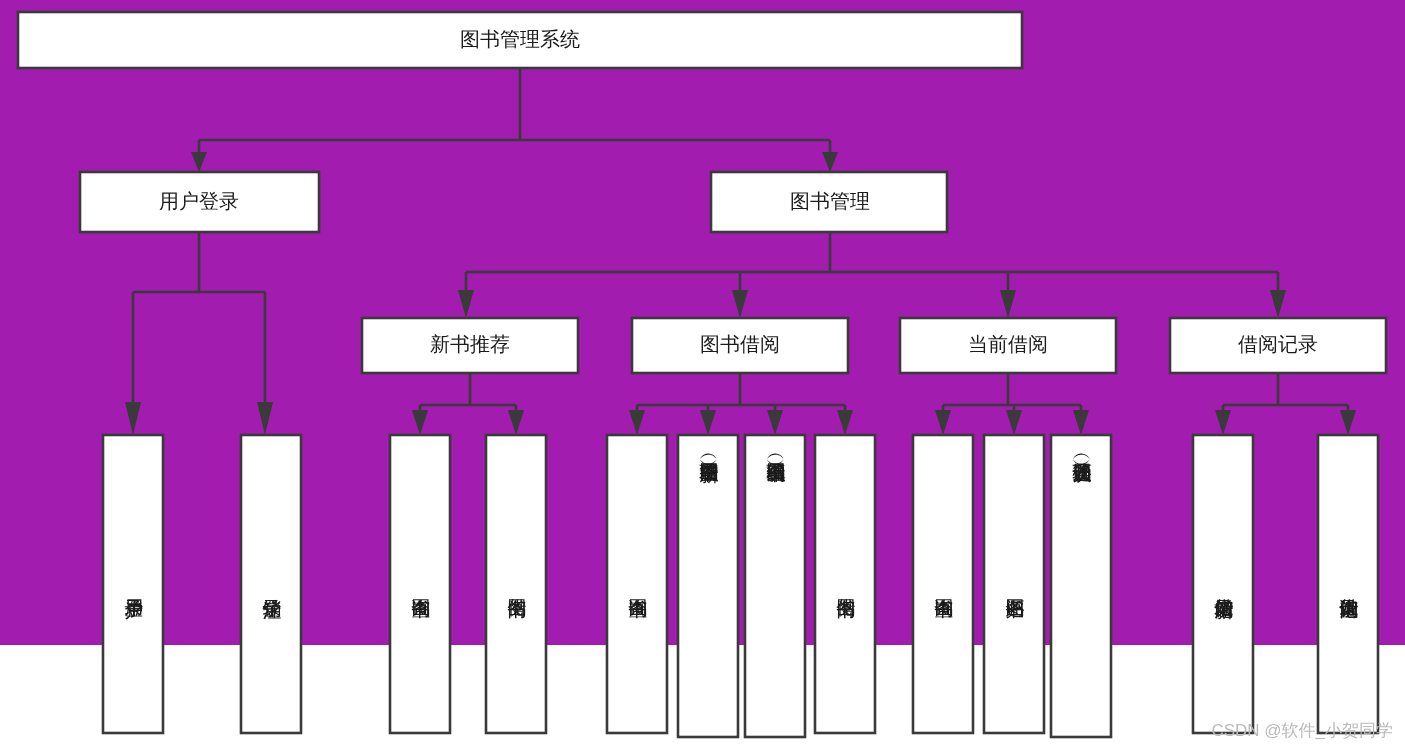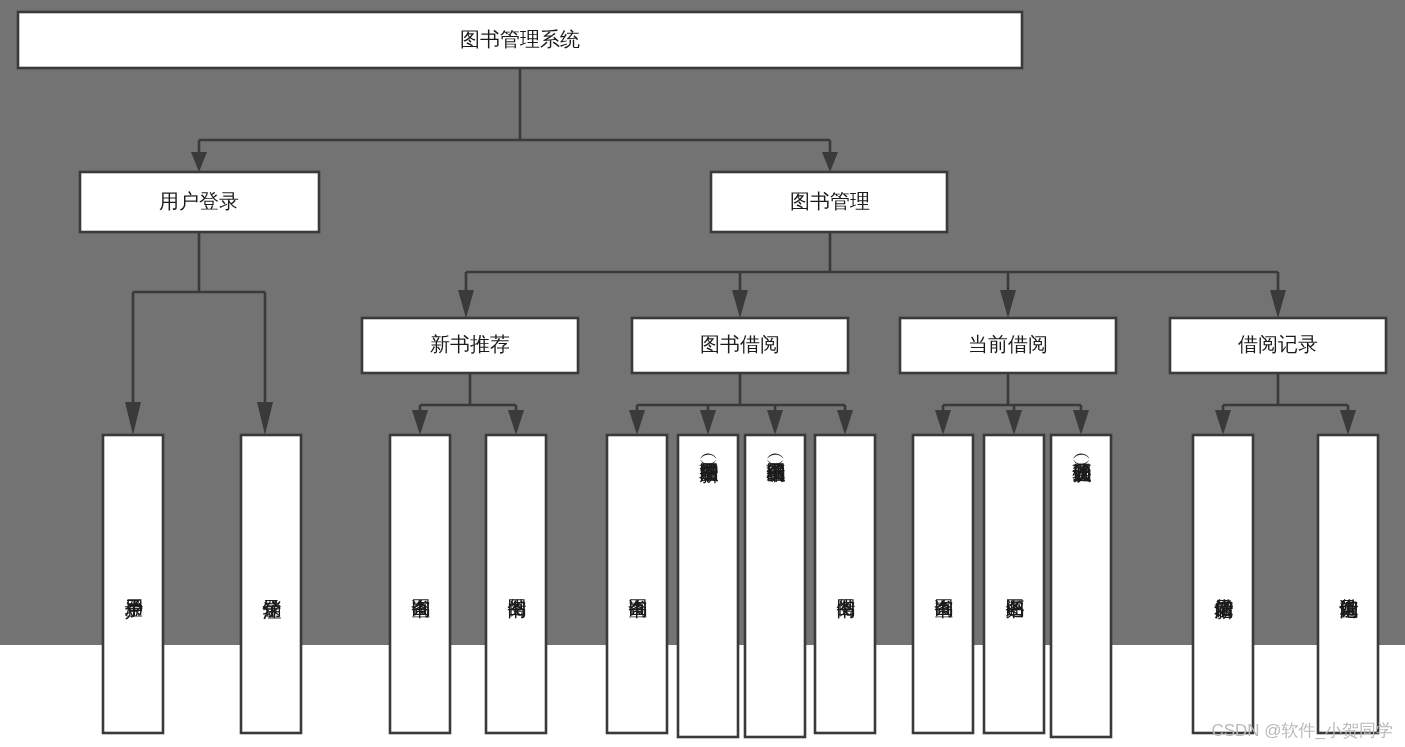--- a/index.html
+++ b/index.html
@@ -12,21 +12,21 @@
     width: 1405px;
     height: 747px;
     font-family: "Liberation Sans", "DejaVu Sans", sans-serif;
     overflow: hidden;
     position: relative;
   }
   #diagram-root {
     position: relative;
     width: 1405px;
     height: 645px;
-    background: #737373;
+    background: #a21caf;
   }
   svg.diagram-canvas {
     position: absolute;
     left: 0;
     top: 0;
     width: 1405px;
     height: 747px;
     display: block;
   }
   

